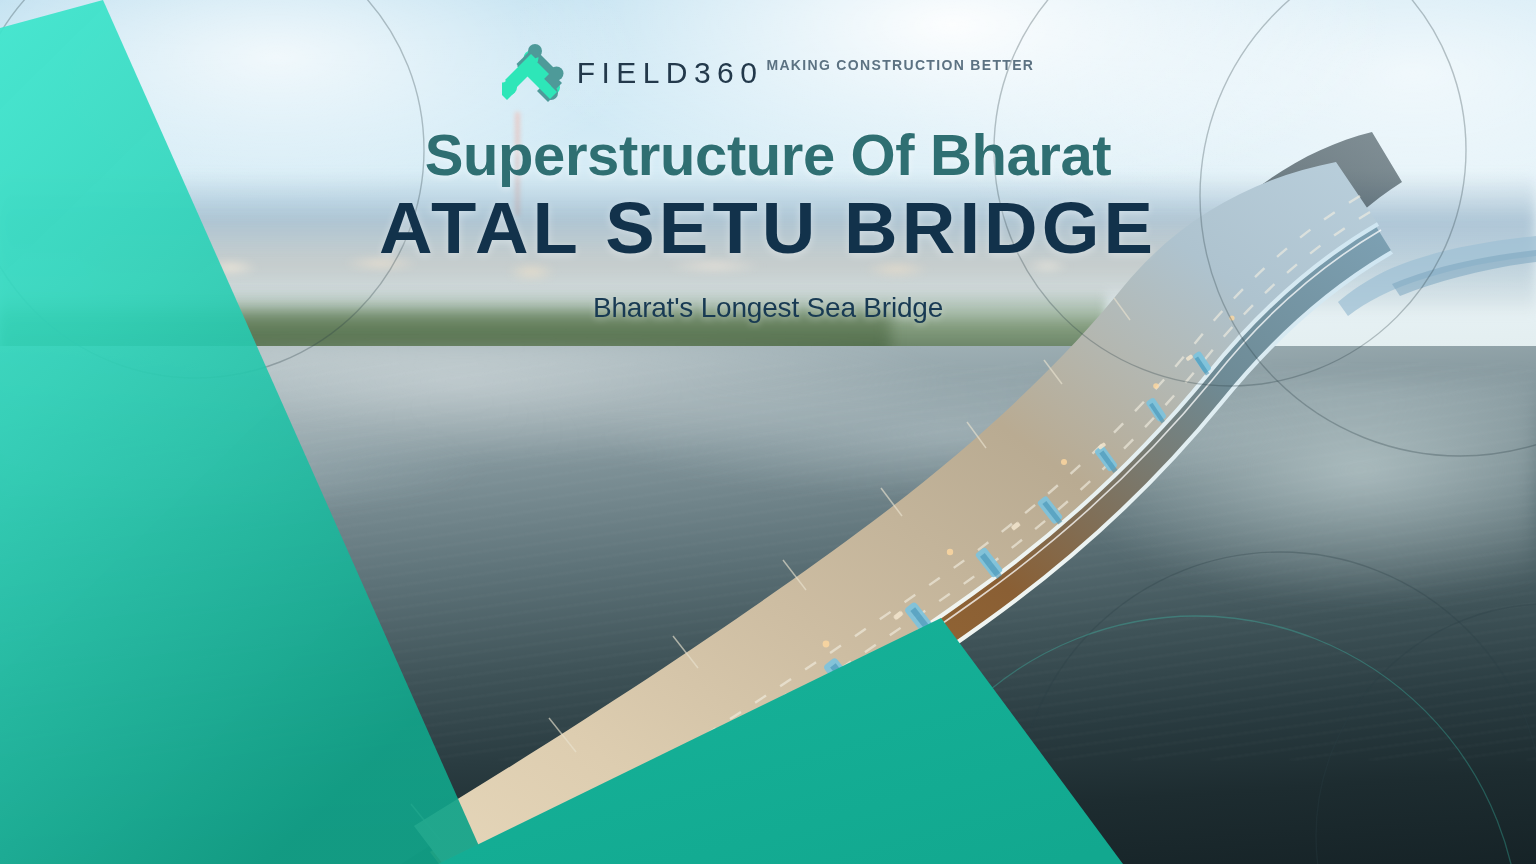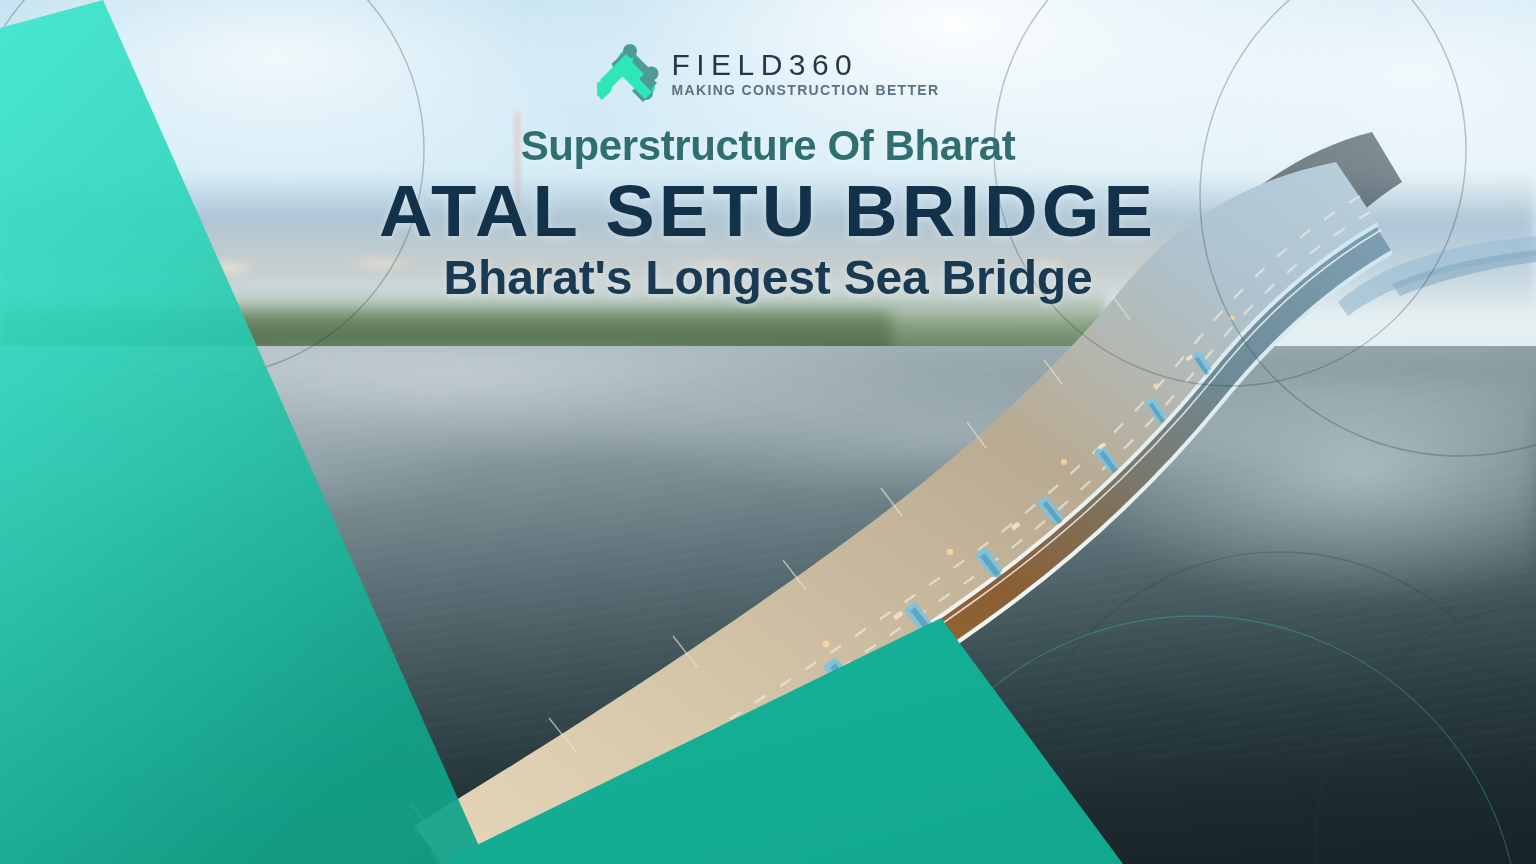--- a/index.html
+++ b/index.html
@@ -118,47 +118,47 @@
 
   
   .content {
     position:absolute; inset:0;
     display:flex; flex-direction:column; align-items:center;
     padding-top:44px;
   }
 
   .logo { display:flex; align-items:center; gap:13px; }
   .logo-mark { width:62px; height:58px; flex:0 0 auto; }
-  .logo-text { display:flex; flex-direction:column; gap:3px; }
+  .logo-text { display:flex; gap:3px; }
   .logo-word {
     font-size:30px; font-weight:400; letter-spacing:.215em;
     color:#23394b; line-height:1; white-space:nowrap;
   }
   .logo-tag {
     font-size:14px; font-weight:700; letter-spacing:.095em;
     color:#5c7282; line-height:1; white-space:nowrap;
   }
 
   .headings { margin-top:22px; text-align:center; width:100%; }
 
   .title-line1 {
-    font-size:42px; font-weight:700; color:#2f6f72;
+    font-size:58px; font-weight:700; color:#2f6f72;
     letter-spacing:-0.4px; line-height:1.07; white-space:nowrap;
     text-shadow:0 2px 7px rgba(255,255,255,.45);
   }
   .title-main {
     margin-top:6px;
     font-size:72px; font-weight:700; color:#12324b;
     letter-spacing:.055em; line-height:1.02; white-space:nowrap;
     text-shadow:0 2px 8px rgba(255,255,255,.40);
     transform:scaleX(1.03); transform-origin:center;
   }
   .title-sub {
-    margin-top:4px;
-    font-size:48px; font-weight:700; color:#183a53;
+    margin-top:28px;
+    font-size:28px; font-weight:400; color:#183a53;
     letter-spacing:-0.2px; line-height:1.1; white-space:nowrap;
     text-shadow:0 2px 7px rgba(255,255,255,.38);
   }
 </style>
 </head>
 <body>
 
 <div class="banner">
 
   <div class="photo">

